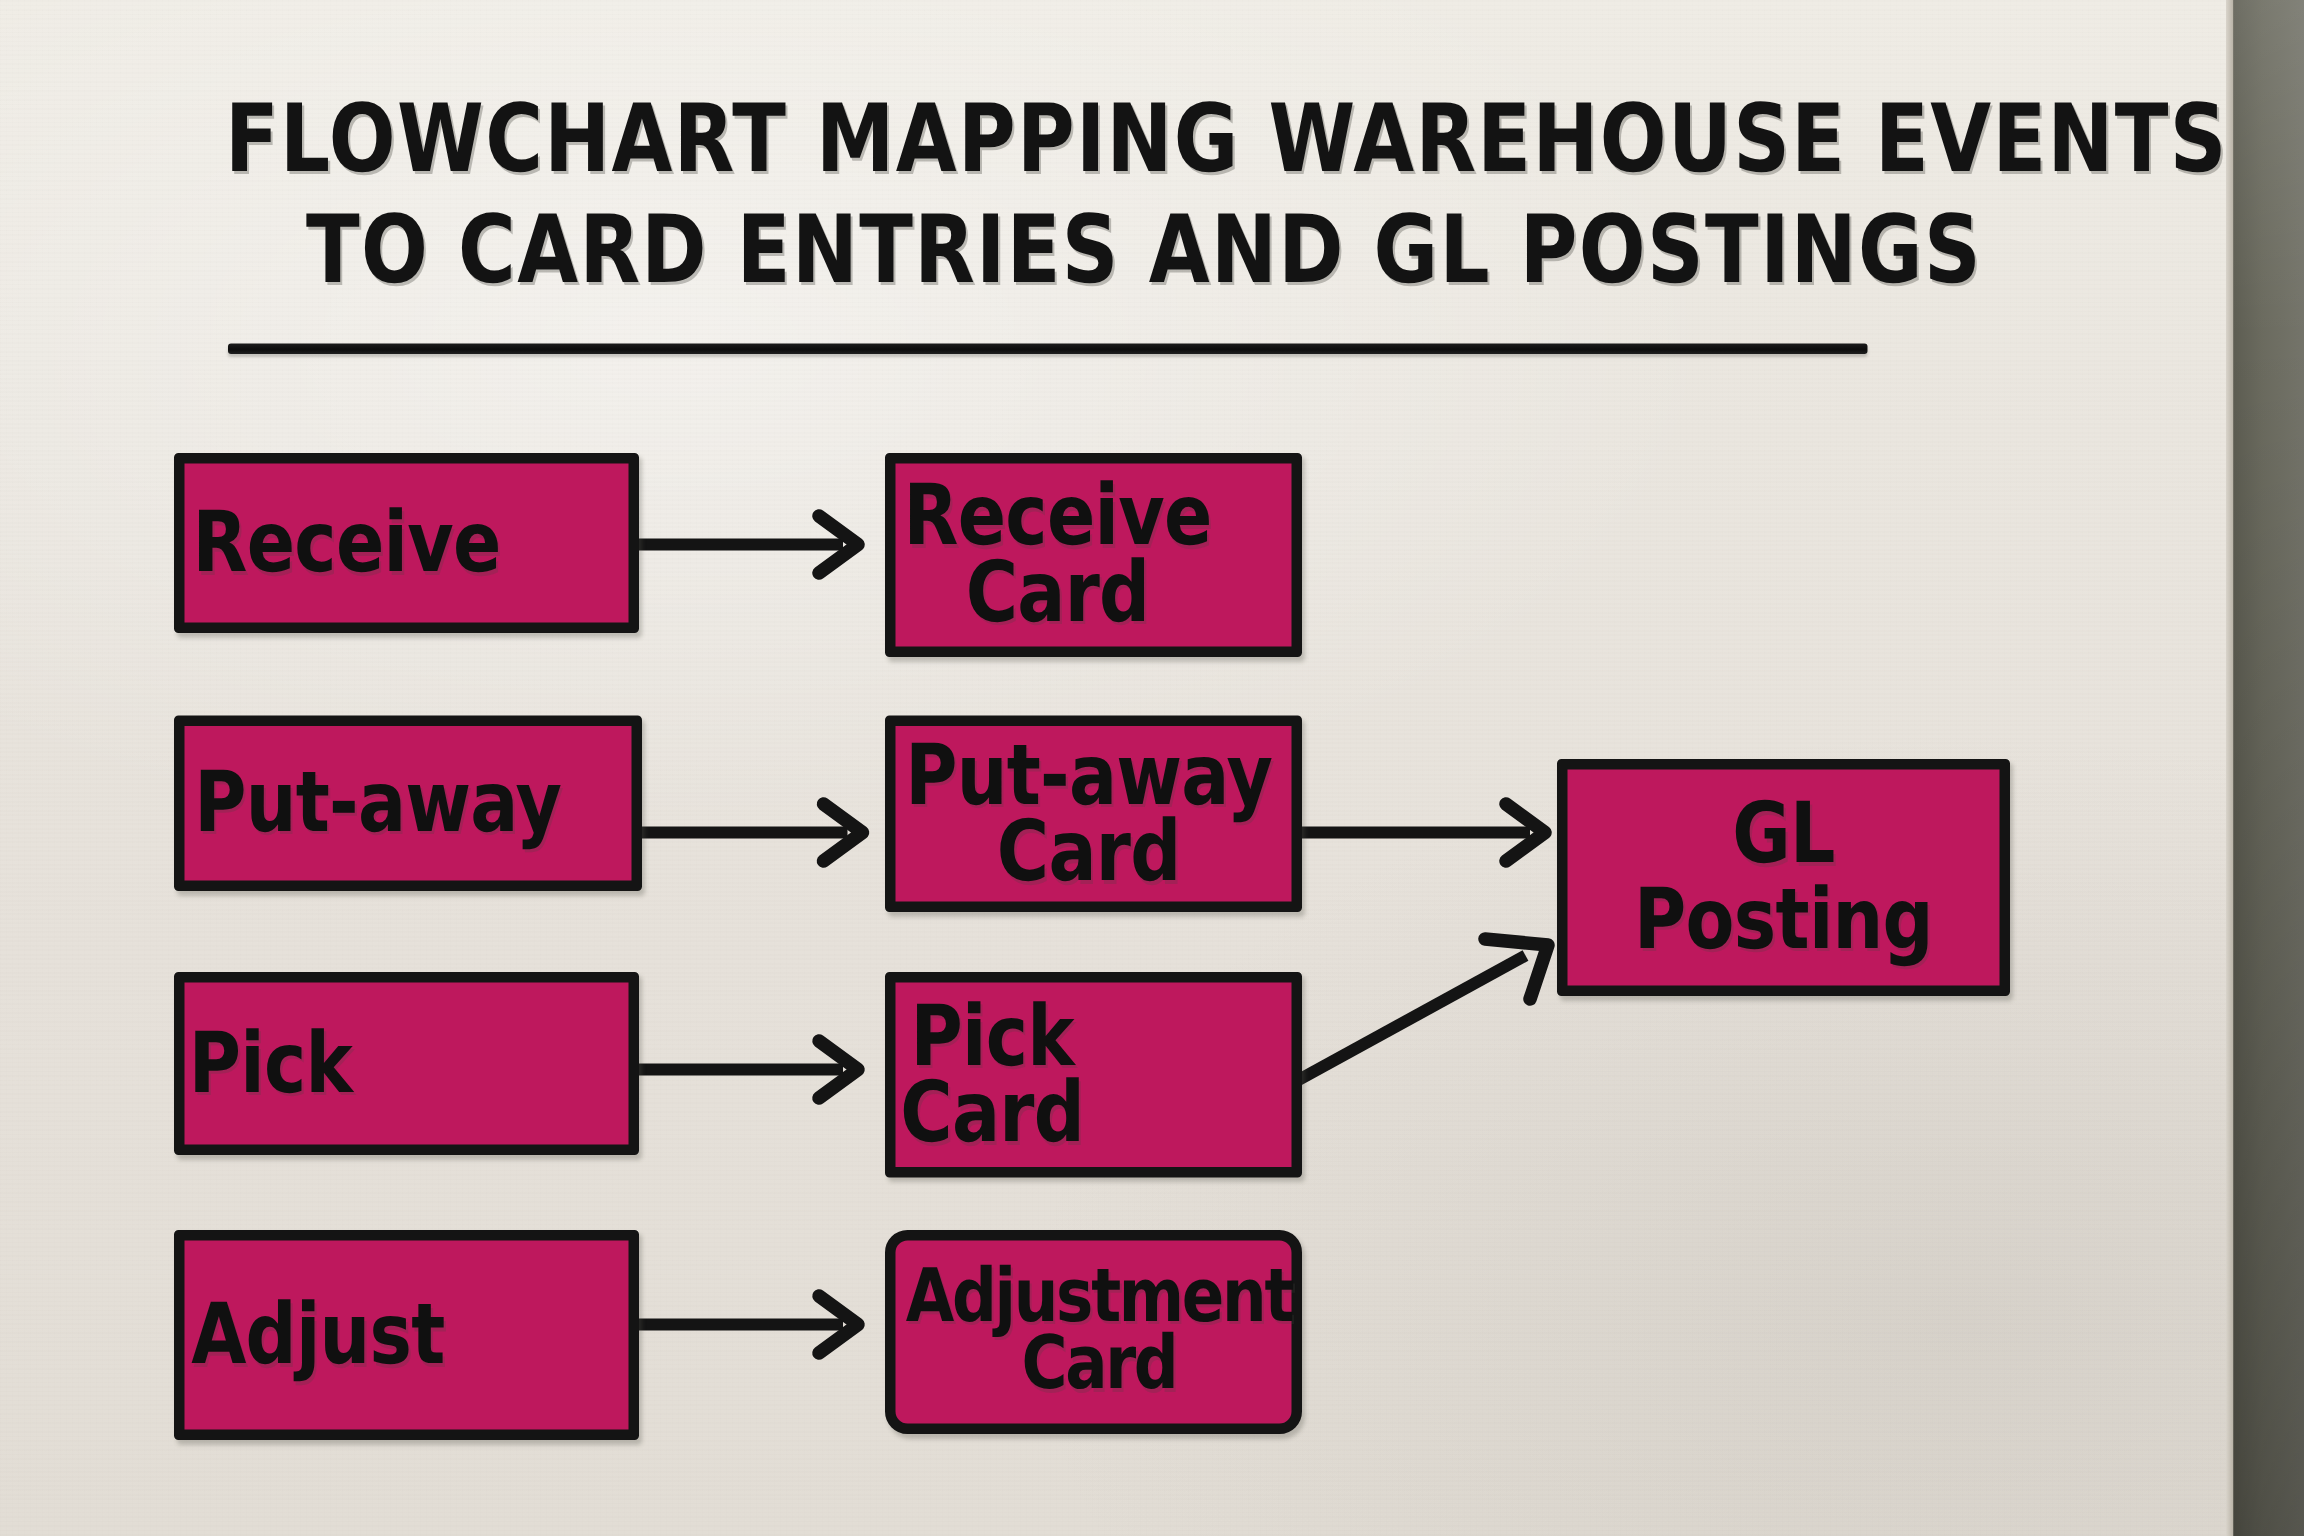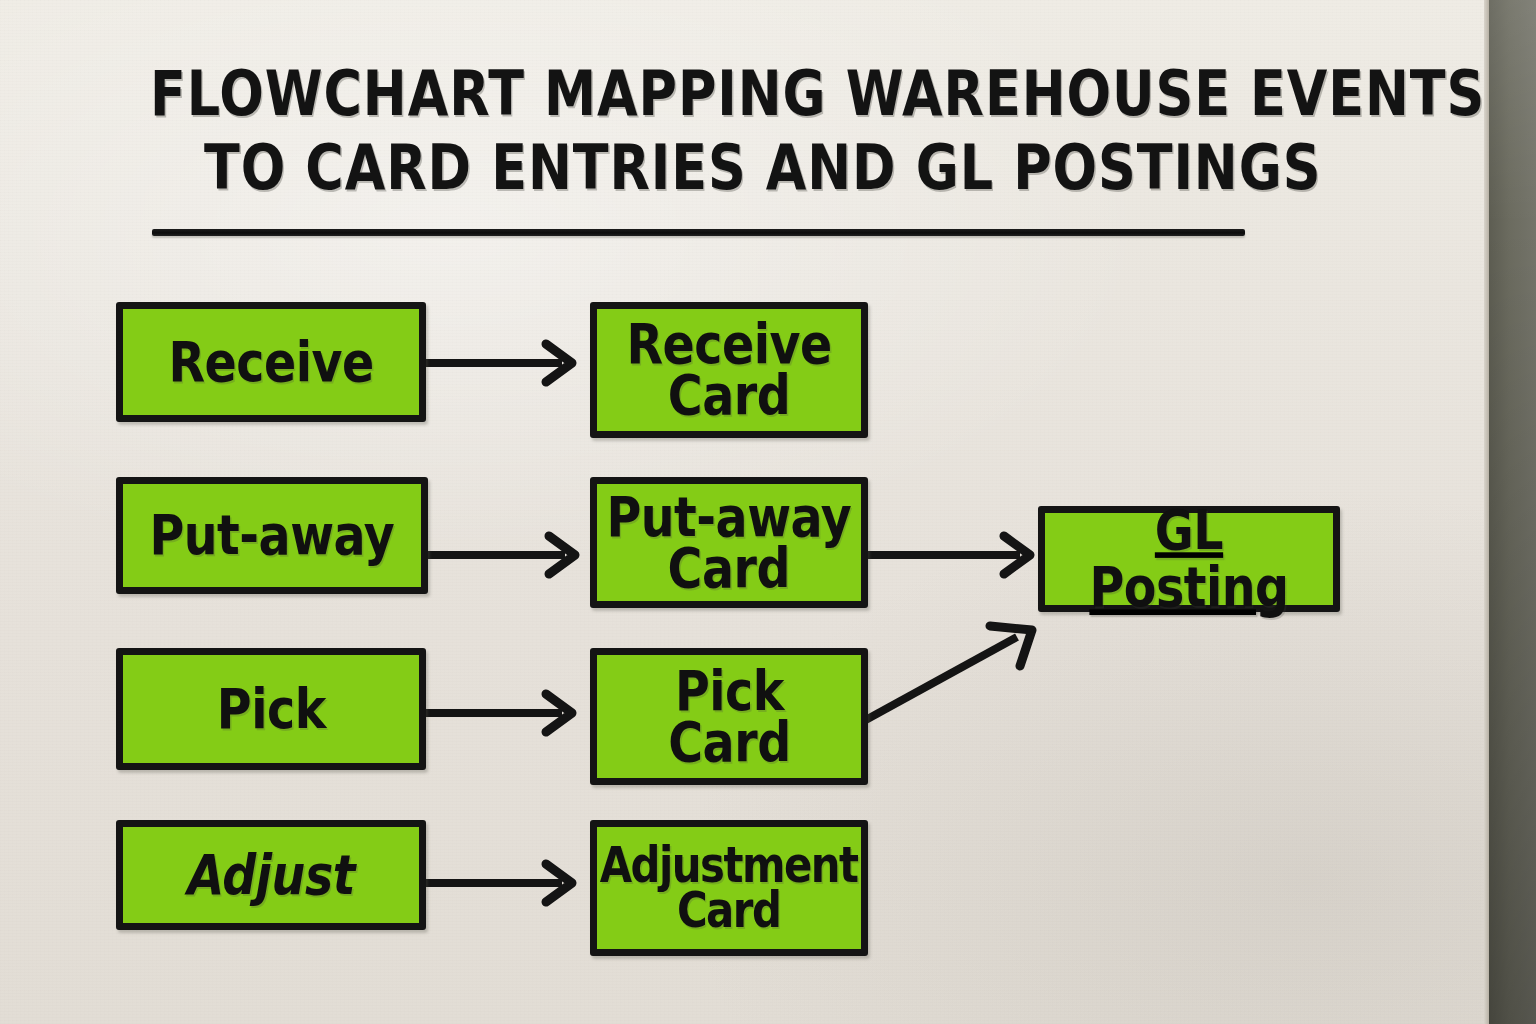--- a/index.html
+++ b/index.html
@@ -98,26 +98,26 @@
     height: 7px;
     background: linear-gradient(180deg, #1c1c1c, #0c0c0c 55%, #202020);
     border-radius: 2px;
     box-shadow: 0 2px 2px rgba(80,78,72,.28);
   }
 
   
   .node {
     position: absolute;
     box-sizing: border-box;
-    background: #84cc16;
+    background: #be185d;
     border: 7px solid #141414;
     border-radius: 3px;
     display: flex;
     align-items: center;
-    justify-content: center;
+    justify-content: flex-start;
     text-align: center;
     box-shadow: 2px 3px 3px rgba(90,88,80,0.30);
   }
   .node .label {
     font-family: "DejaVu Sans", sans-serif;
     font-weight: 700;
     color: #101010;
     letter-spacing: -0.5px;
     line-height: 1.02;
     transform: scaleX(0.95) scaleY(1.12);
@@ -201,21 +201,21 @@
   </div>
 
   <div class="node single" style="left:116px; top:477px; width:312px; height:117px;">
     <span class="label">Put-away</span>
   </div>
 
   <div class="node single" style="left:116px; top:648px; width:310px; height:122px;">
     <span class="label">Pick</span>
   </div>
 
-  <div class="node single" style="left:116px; top:820px; width:310px; height:110px;font-style:italic;">
+  <div class="node single" style="left:116px; top:820px; width:310px; height:140px;">
     <span class="label">Adjust</span>
   </div>
 
   <div class="node double" style="left:590px; top:302px; width:278px; height:136px;">
     <span>
       <span class="label" style="display:block;">Receive</span>
       <span class="label" style="display:block;">Card</span>
     </span>
   </div>
 
@@ -226,24 +226,24 @@
     </span>
   </div>
 
   <div class="node double" style="left:590px; top:648px; width:278px; height:137px;">
     <span>
       <span class="label" style="display:block;">Pick</span>
       <span class="label" style="display:block;">Card</span>
     </span>
   </div>
 
-  <div class="node double narrow-label" style="left:590px; top:820px; width:278px; height:136px;">
+  <div class="node double narrow-label" style="left:590px; top:820px; width:278px; height:136px;border-radius:15px;">
     <span>
       <span class="label" style="display:block;">Adjustment</span>
       <span class="label" style="display:block;">Card</span>
     </span>
   </div>
 
-  <div class="node single" style="left:1038px; top:506px; width:302px; height:106px;text-decoration:underline;">
+  <div class="node single" style="left:1038px; top:506px; width:302px; height:158px;">
     <span class="label">GL Posting</span>
   </div>
 
 </div>
 
 </body></html>

